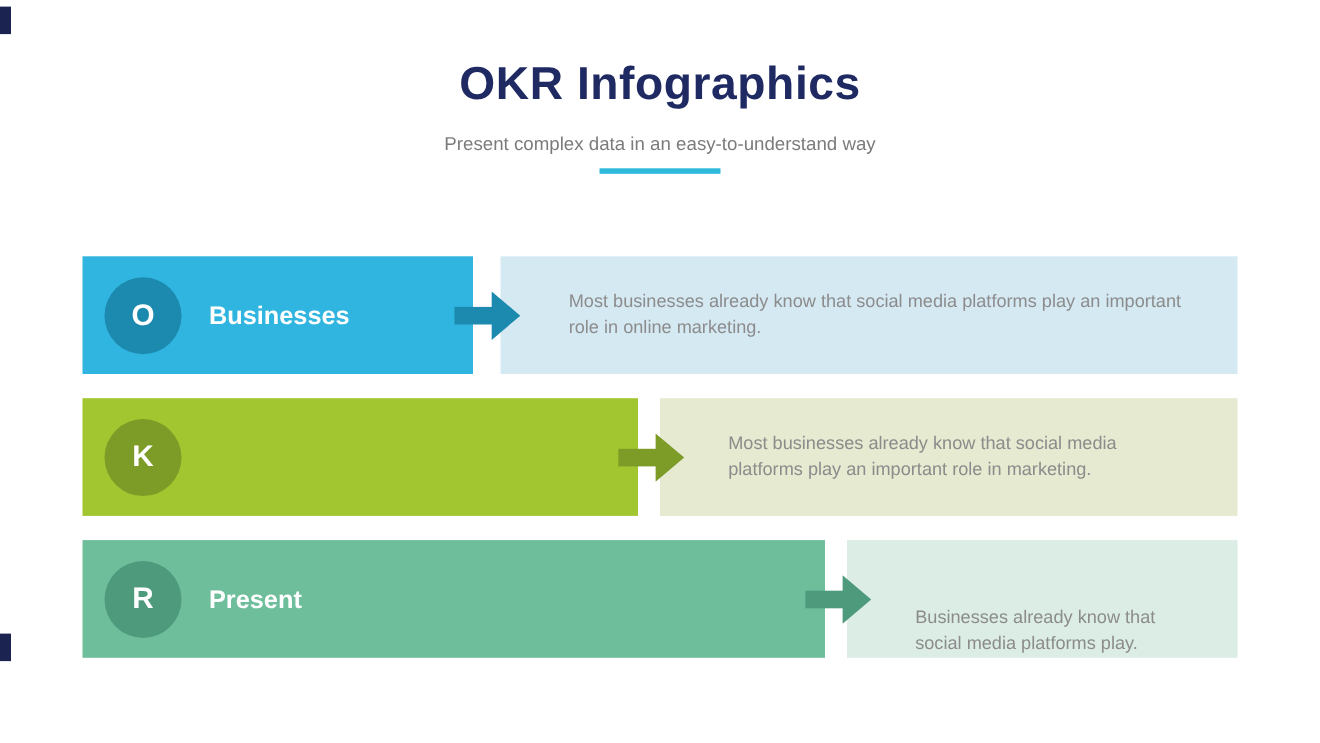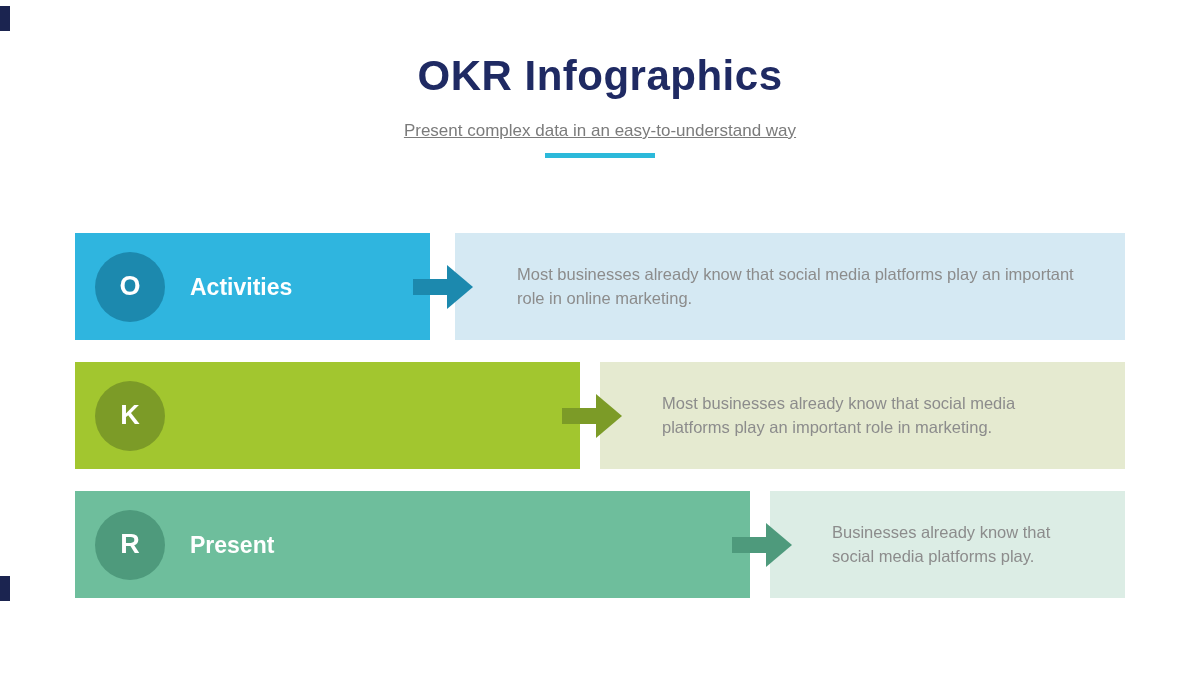--- a/index.html
+++ b/index.html
@@ -14,21 +14,21 @@
   .accent.bottom { bottom:6px; }
 
   
   .page-title {
     position:absolute; top:52px; left:0; width:100%; text-align:center;
     font-size:42px; font-weight:800; letter-spacing:0.5px;
     color:var(--title,#1f2a63); margin:0;
   }
   .page-subtitle {
     position:absolute; top:121px; left:0; width:100%; text-align:center;
-    font-size:17px; color:var(--subtle,#7b7b7b); margin:0;text-decoration:underline;
+    font-size:17px; color:var(--subtle,#7b7b7b); margin:0;
   }
   .title-underline {
     position:absolute; top:153px; left:50%; transform:translateX(-50%);
     width:110px; height:5px; background:var(--cyan,#2cb9da);
   }
 
   
   .row { position:absolute; left:75px; width:1050px; height:107px; }
   .row.r0 { top:233px; }
   .row.r1 { top:362px; }
@@ -52,21 +52,21 @@
     color:#ffffff; font-size:23px; font-weight:bold; white-space:nowrap;
   }
 
   .box {
     position:absolute; top:0; bottom:0; right:0; background:var(--box);
     display:flex; align-items:center; box-sizing:border-box;
     padding:0 40px 0 62px;
   }
   .row.r0 .box { left:380px; }
   .row.r1 .box { left:525px; }
-  .row.r2 .box { left:695px; }
+  .row.r2 .box { left:695px;align-items:flex-end; }
 
   .desc { color:var(--gray,#8c8c8c); font-size:16.5px; line-height:1.45; }
 
   .arrow {
     position:absolute; top:50%; transform:translateY(-50%);
     width:60px; height:44px; color:var(--deep); line-height:0;
   }
   .row.r0 .arrow { left:338px; }
   .row.r1 .arrow { left:487px; }
   .row.r2 .arrow { left:657px; }
@@ -84,21 +84,21 @@
   <div class="title-underline"></div>
 
   <div class="row r0" style="--bar: #2fb5df; --deep: #1c89ae; --box: #d5e9f3;">
     <div class="box">
       <div class="desc">Most businesses already know that social media platforms play an important role in online marketing.</div>
     </div>
     <div class="bar">
       <div class="badge">
         <span>O</span>
       </div>
-      <div class="bar-label">Activities</div>
+      <div class="bar-label">Businesses</div>
     </div>
     <div class="arrow">
       <svg width="60" height="44" viewBox="0 0 60 44">
           <rect x="0" y="14" width="36" height="16" fill="currentColor"></rect>
           <polygon points="34,0 60,22 34,44" fill="currentColor"></polygon>
         </svg>
     </div>
   </div>
 
   <div class="row r1" style="--bar: #a2c62f; --deep: #7c9b27; --box: #e5ead0;">

